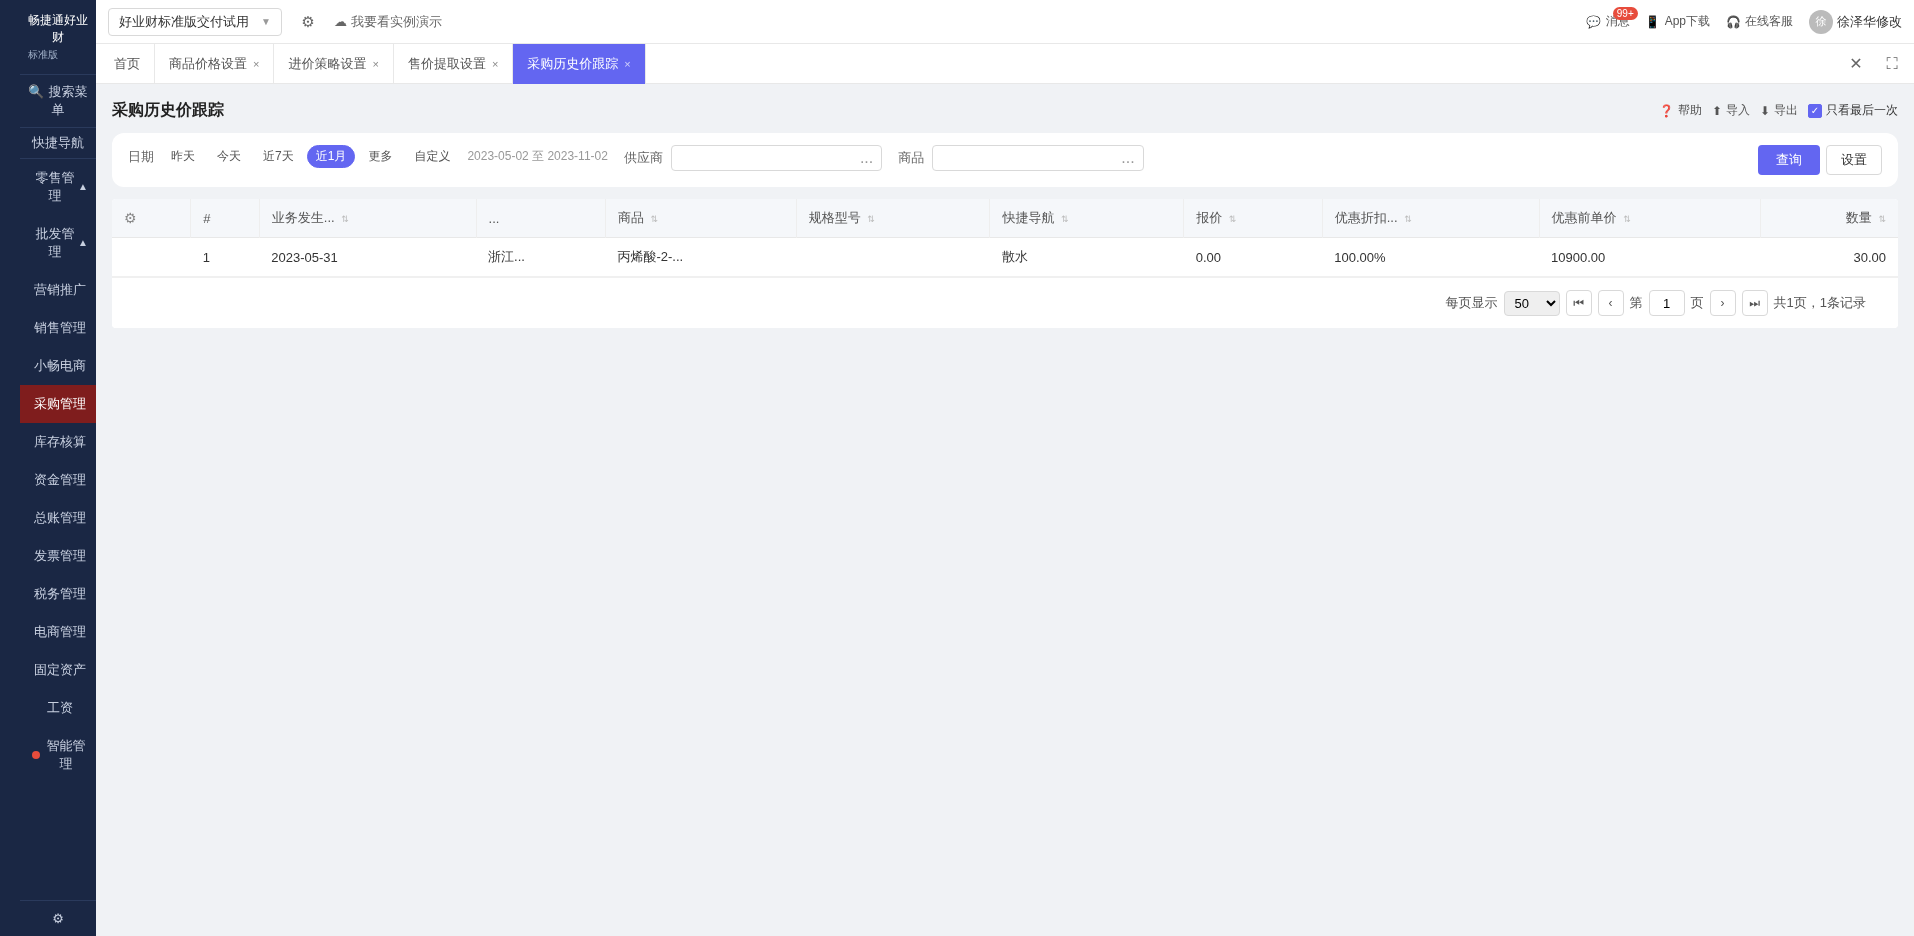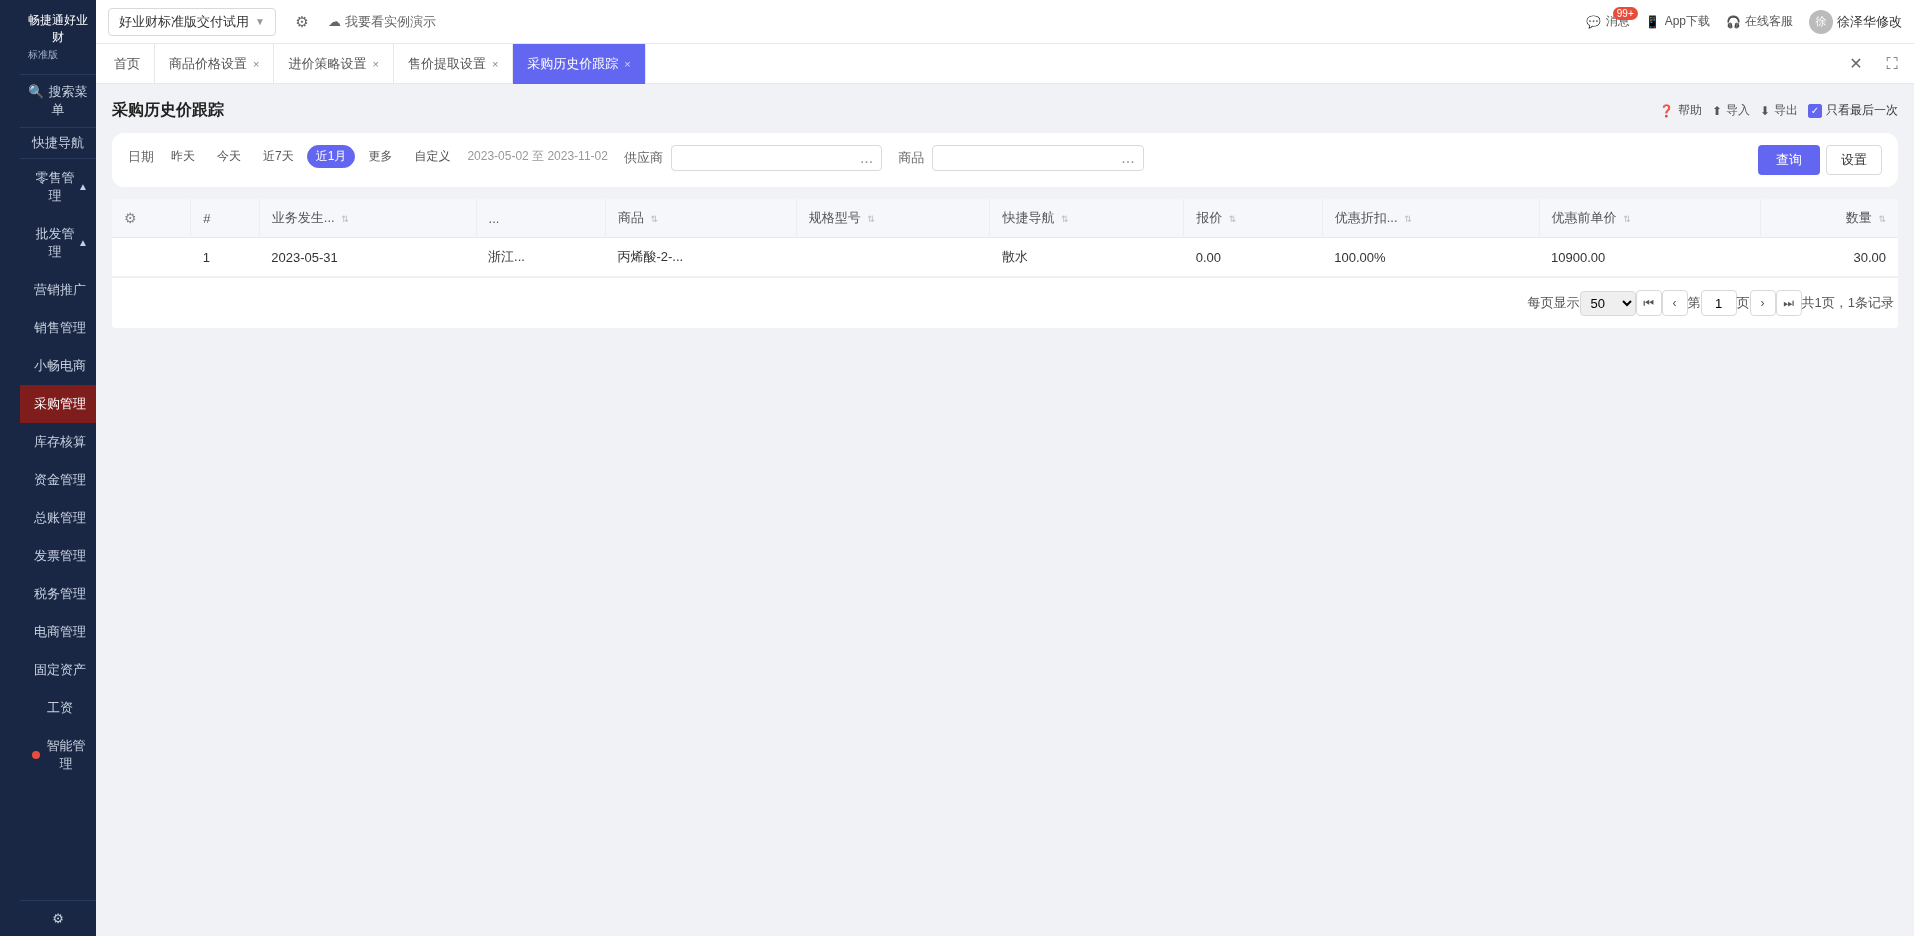--- a/index.html
+++ b/index.html
@@ -95,21 +95,21 @@
       height: 44px;
       display: flex;
       align-items: center;
       padding: 0 12px;
       border-bottom: 1px solid #e8e8e8;
       gap: 12px;
     }
     .topbar-dropdown {
       display: flex;
       align-items: center;
-      gap: 6px;
+      gap: 12px;
       cursor: pointer;
       font-size: 13px;
       color: #333;
       border: 1px solid #d9d9d9;
       border-radius: 4px;
       padding: 4px 10px;
       justify-content: center;
     }
     .topbar-dropdown .chevron { font-size: 10px; color: #999; }
     .topbar-gear {
@@ -290,22 +290,22 @@
       white-space: nowrap;
     }
     .sort-icons { font-size: 9px; color: #bbb; margin-left: 3px; }
     .col-gear { color: #888; font-size: 14px; cursor: pointer; }
 
     
     .pagination {
       display: flex;
       align-items: center;
       justify-content: flex-end;
-      padding: 12px 4px;
-      gap: 0;
+      padding: 12px 32px;
+      gap: 6px;
       background: #fff;
       border-top: 1px solid #f0f0f0;
       font-size: 13px;
       color: #555;
     }
     .page-size-select {
       border: 1px solid #d9d9d9; border-radius: 4px;
       padding: 3px 6px; font-size: 13px; outline: none;
     }
     .page-btn {

